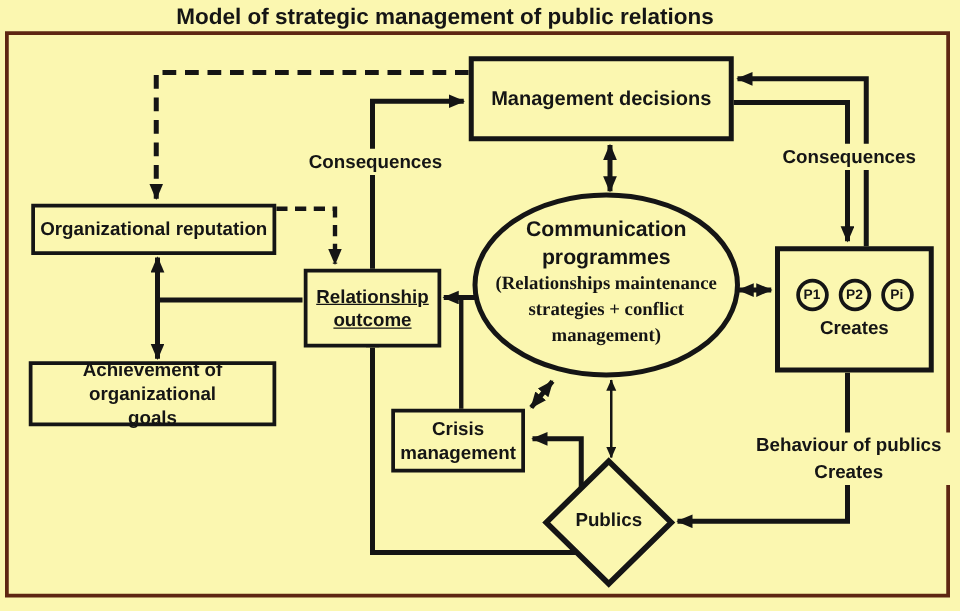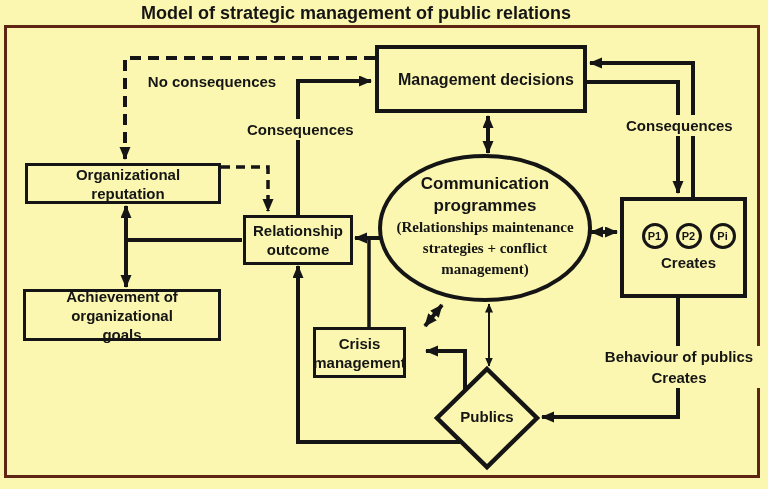--- a/index.html
+++ b/index.html
@@ -25,21 +25,20 @@
     position:absolute;background:#fbf7b0;
     font-weight:bold;font-size:15px;line-height:21px;
     text-align:center;z-index:2;
   }
   .node{
     position:absolute;background:#fbf7b0;
     border:3px solid #151515;box-sizing:border-box;
     display:flex;align-items:center;justify-content:center;
     text-align:center;font-weight:bold;font-size:15px;line-height:19px;
     z-index:3;
-    padding-left:10px;
   }
   .node.thick{border-width:4px;}
   .node.mgmt{font-size:16px;}
   .stakeholders-inner{
     display:flex;flex-direction:column;align-items:center;
     gap:4px;width:100%;
   }
   .publics-row{display:flex;gap:8px;justify-content:center;}
   .public-circle{
     width:26px;height:26px;border:3px solid #151515;border-radius:50%;
@@ -104,45 +103,44 @@
 
     <path d="M461,442 L298,442 L298,266" fill="none" stroke="#151515" stroke-width="4" marker-end="url(#arr)"></path>
 
     <path d="M678,298 L678,417 L542,417" fill="none" stroke="#151515" stroke-width="4" marker-end="url(#arr)"></path>
 
     <path d="M126,206 L126,287" fill="none" stroke="#151515" stroke-width="4" marker-start="url(#arr)" marker-end="url(#arr)"></path>
 
     <path d="M126,240 L242,240" fill="none" stroke="#151515" stroke-width="4"></path>
   </svg>
 
-  <div class="edge-label" style="left:142px;top:71px;width:140px;">No consequences</div>
   <div class="edge-label" style="left:247px;top:119px;width:100px;">Consequences</div>
   <div class="edge-label" style="left:626px;top:115px;width:106px;">Consequences</div>
   <div class="edge-label" style="left:598px;top:346px;width:162px;">
     <div>Behaviour of publics</div>
     <div>Creates</div>
   </div>
 
   <div class="node thick mgmt" style="left:375px;top:45px;width:212px;height:68px;">
     <span>Management decisions</span>
   </div>
 
   <div class="node" style="left:25px;top:163px;width:196px;height:41px;">
     <span>Organizational reputation</span>
   </div>
 
   <div class="node" style="left:23px;top:289px;width:198px;height:52px;padding:0 28px;">
     <span>Achievement of organizational goals</span>
   </div>
 
-  <div class="node" style="left:243px;top:215px;width:110px;height:50px;padding:0 6px;">
+  <div class="node" style="left:243px;top:215px;width:110px;height:63px;padding:0 6px;text-decoration:underline;">
     <span>Relationship outcome</span>
   </div>
 
-  <div class="node" style="left:313px;top:327px;width:93px;height:51px;padding:0 4px;">
+  <div class="node" style="left:313px;top:327px;width:107px;height:51px;padding:0 4px;">
     <span>Crisis management</span>
   </div>
 
   <div class="node thick" style="left:620px;top:197px;width:127px;height:101px;">
     <div class="stakeholders-inner">
       <div class="publics-row">
         <span class="public-circle">P1</span>
         <span class="public-circle">P2</span>
         <span class="public-circle">Pi</span>
       </div>

